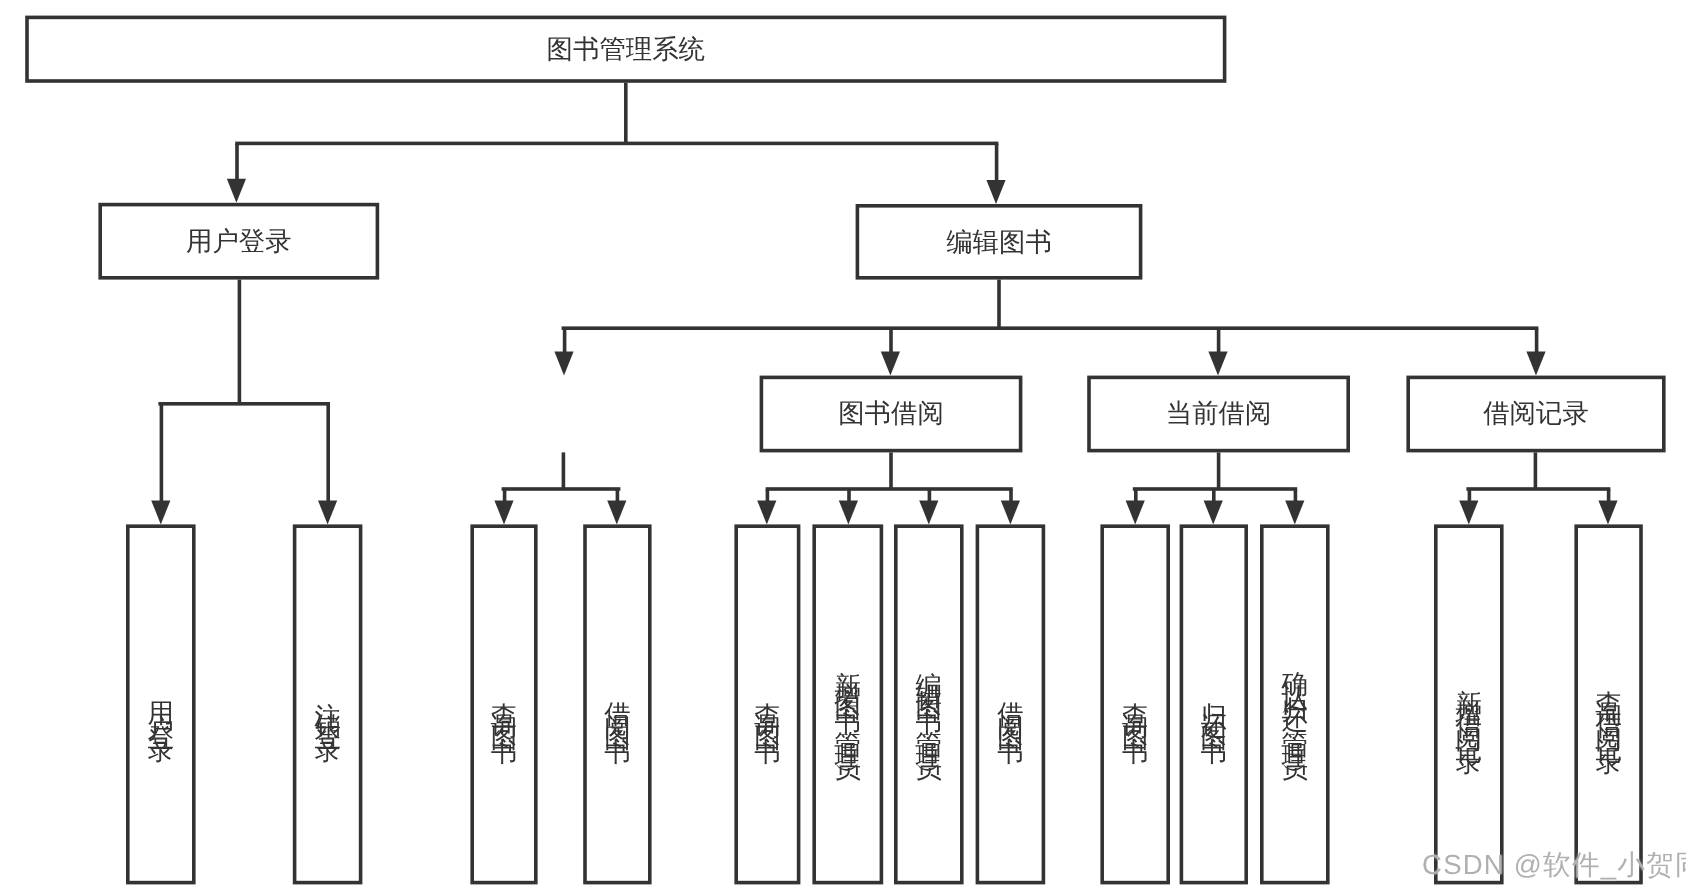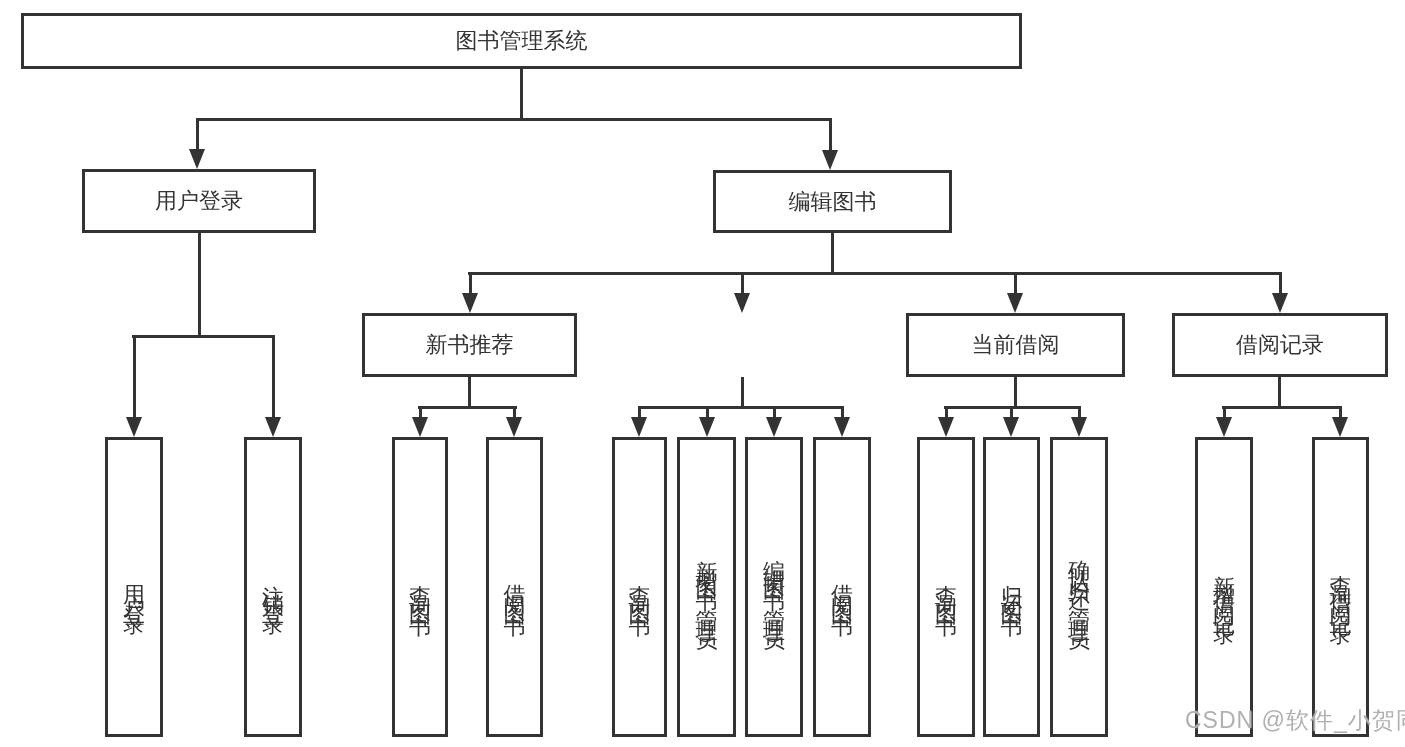--- a/index.html
+++ b/index.html
@@ -57,21 +57,21 @@
   <div class="hl" style="left:468px;top:272px;width:814px"></div>
   <div class="vl" style="left:469px;top:274px;height:22px"></div>
   <div class="ar" style="left:462px;top:293px"></div>
   <div class="vl" style="left:741px;top:274px;height:22px"></div>
   <div class="ar" style="left:734px;top:293px"></div>
   <div class="vl" style="left:1014px;top:274px;height:22px"></div>
   <div class="ar" style="left:1007px;top:293px"></div>
   <div class="vl" style="left:1279px;top:274px;height:22px"></div>
   <div class="ar" style="left:1272px;top:293px"></div>
 
-  <div class="box" style="left:362px;top:313px;width:215px;height:64px">新书推荐</div>
+  <div class="box" style="left:633px;top:313px;width:219px;height:64px">图书借阅</div>
   <div class="box" style="left:906px;top:313px;width:219px;height:64px">当前借阅</div>
   <div class="box" style="left:1172px;top:313px;width:216px;height:64px">借阅记录</div>
 
   <div class="vl" style="left:468px;top:377px;height:31px"></div>
   <div class="hl" style="left:418px;top:406px;width:99px"></div>
   <div class="vl" style="left:419px;top:408px;height:12px"></div>
   <div class="ar" style="left:412px;top:417px"></div>
   <div class="vl" style="left:513px;top:408px;height:12px"></div>
   <div class="ar" style="left:506px;top:417px"></div>
 

